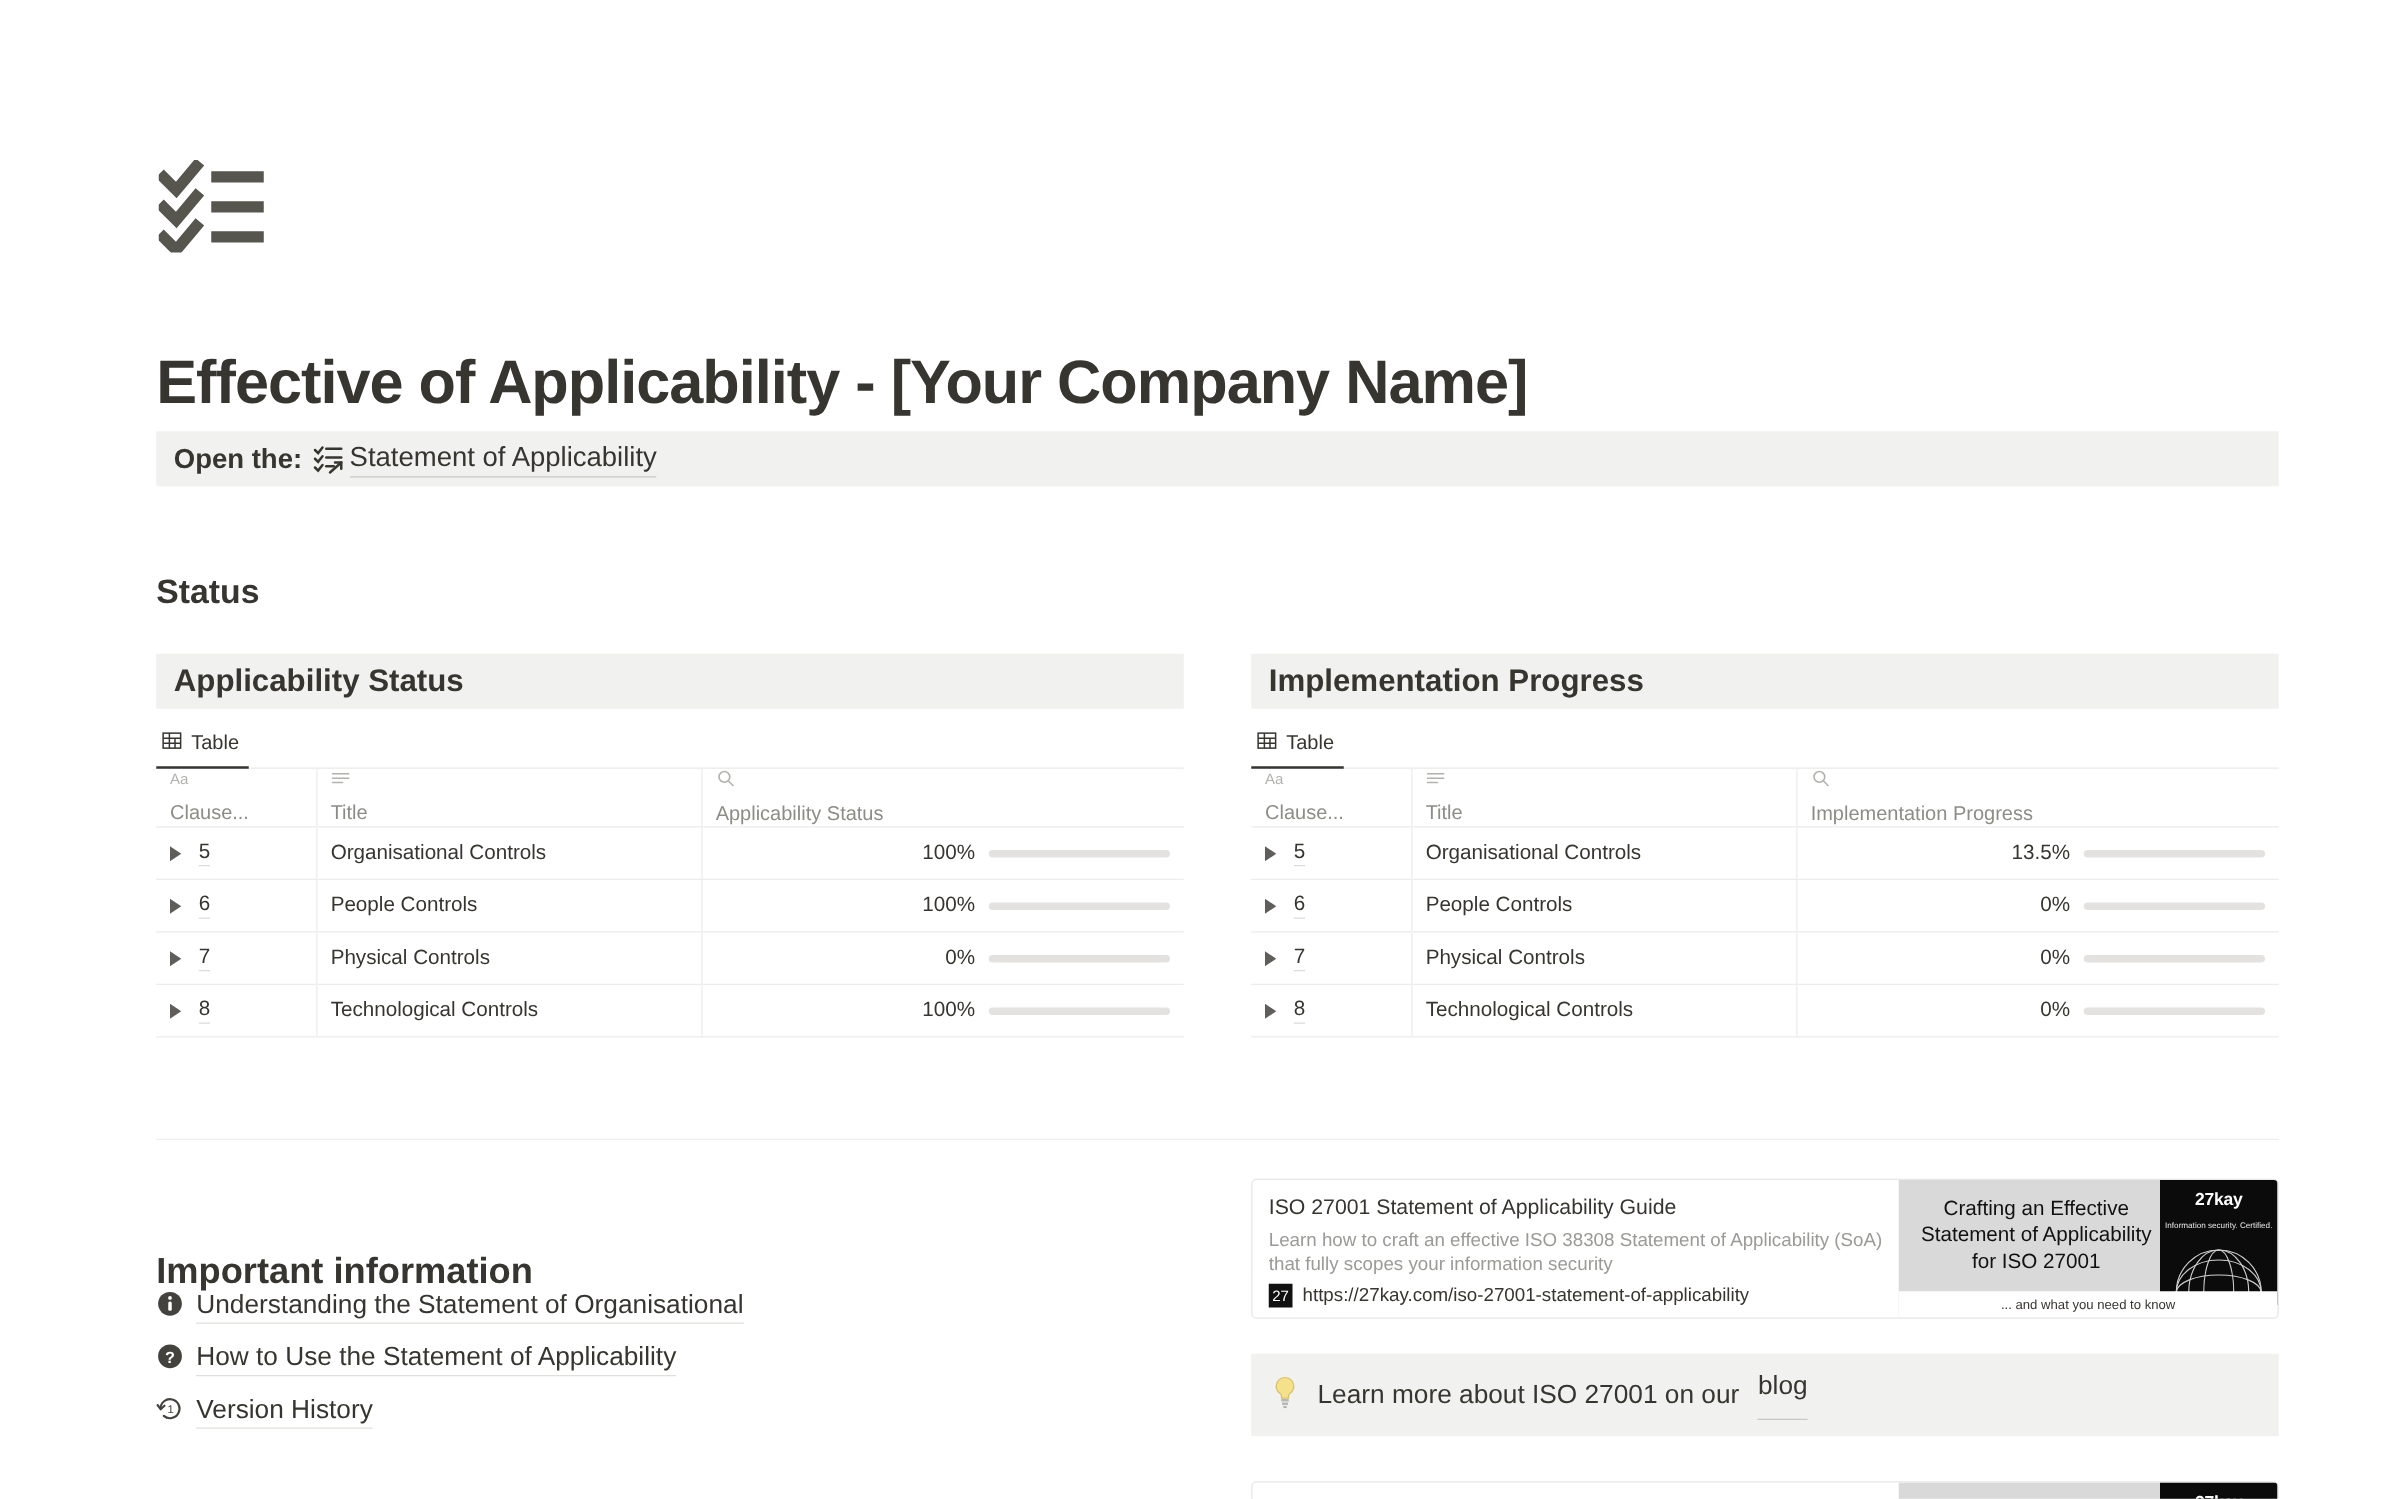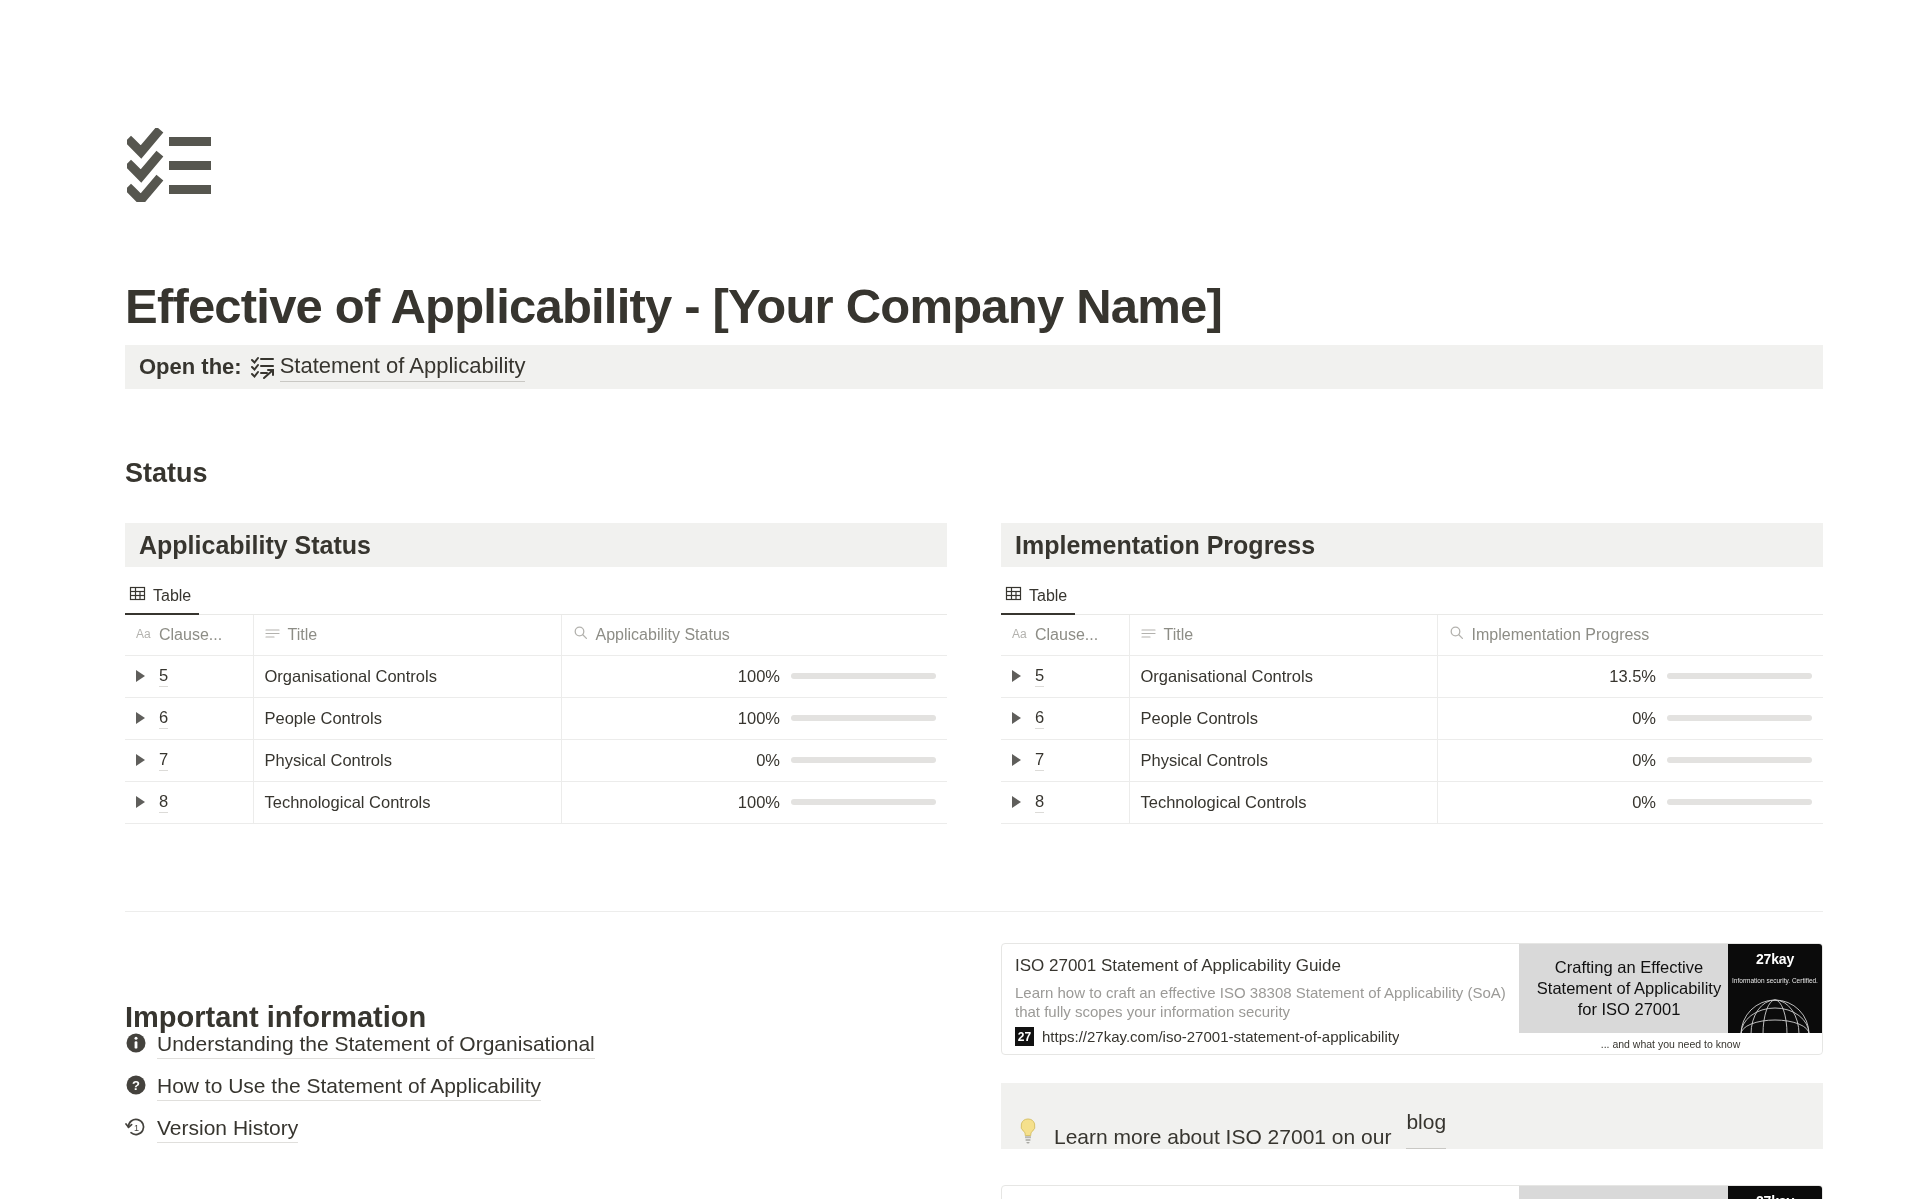--- a/index.html
+++ b/index.html
@@ -74,21 +74,21 @@
   .tbl th, .tbl td {
     border-bottom: 1px solid #ececeb;
     height: 42px; padding: 0 11px;
     font-size: 16.5px; font-weight: 400;
     text-align: left; vertical-align: middle;
     overflow: hidden; white-space: nowrap;
   }
   .tbl th {
     color: #8d8d86; font-size: 16px; height: 40px;
   }
-  .tbl th .thwrap { display: flex; align-items: flex-end; gap: 8px; }
+  .tbl th .thwrap { display: flex; align-items: flex-start; gap: 8px; flex-direction: column; }
   .col-clause { width: 128px; }
   .col-title  { width: 308px; border-left: 1px solid #ececeb; border-right: 1px solid #ececeb; }
   .col-prog   { width: auto; }
   .cell-clause { display: flex; align-items: center; gap: 14px; }
   .tri {
     width: 0; height: 0;
     border-left: 9px solid #5f5e5b;
     border-top: 6px solid transparent;
     border-bottom: 6px solid transparent;
   }
@@ -137,21 +137,21 @@
     font-size: 17px; color: #37352f; line-height: 22px;
     white-space: nowrap; overflow: hidden; text-overflow: ellipsis;
   }
   .bm-desc {
     margin-top: 6px; font-size: 15px; color: #9b9a97; line-height: 19px;
     max-height: 38px; overflow: hidden;
   }
   .bm-url { margin-top: 6px; display: flex; align-items: center; gap: 8px; }
   .bm-fav {
     width: 19px; height: 19px; background: #111; color: #fff;
-    font-size: 12px; font-weight: 700; display: flex;
+    font-size: 12px; font-weight: 400; display: flex;
     align-items: center; justify-content: center; flex: none;
   }
   .bm-urltxt { font-size: 15px; color: #37352f; white-space: nowrap;
     overflow: hidden; text-overflow: ellipsis; }
   .bm-thumb { width: 303px; flex: none; position: relative; background: #d9d9d9; }
   .thumb-main {
     position: absolute; left: 0; top: 0; right: 83px; bottom: 21px;
     display: flex; align-items: center; justify-content: center;
     text-align: center; font-size: 16.5px; color: #111; line-height: 21px;
     padding: 0 6px;
@@ -174,21 +174,21 @@
     position: absolute; left: 0; right: 0; bottom: 0; height: 21px;
     background: #fff; color: #37352f;
     font-size: 10.5px; display: flex;
     align-items: center; justify-content: center;
   }
 
   
   .bulb-callout {
     position: absolute; left: 1001px; top: 1083px;
     width: 822px; height: 66px; background: #f1f1ef;
-    display: flex; align-items: flex-end; padding: 0 16px; gap: 15px;
+    display: flex; align-items: center; padding: 0 16px; gap: 15px;
   }
   .bulb-callout .txt { font-size: 21px; color: #37352f; }
   .bulb-callout .blink {
     font-size: 21px; color: #37352f;
     border-bottom: 1px solid #c9c8c4; padding-bottom: 14px;
   }
 </style>
 </head>
 <body>
 

